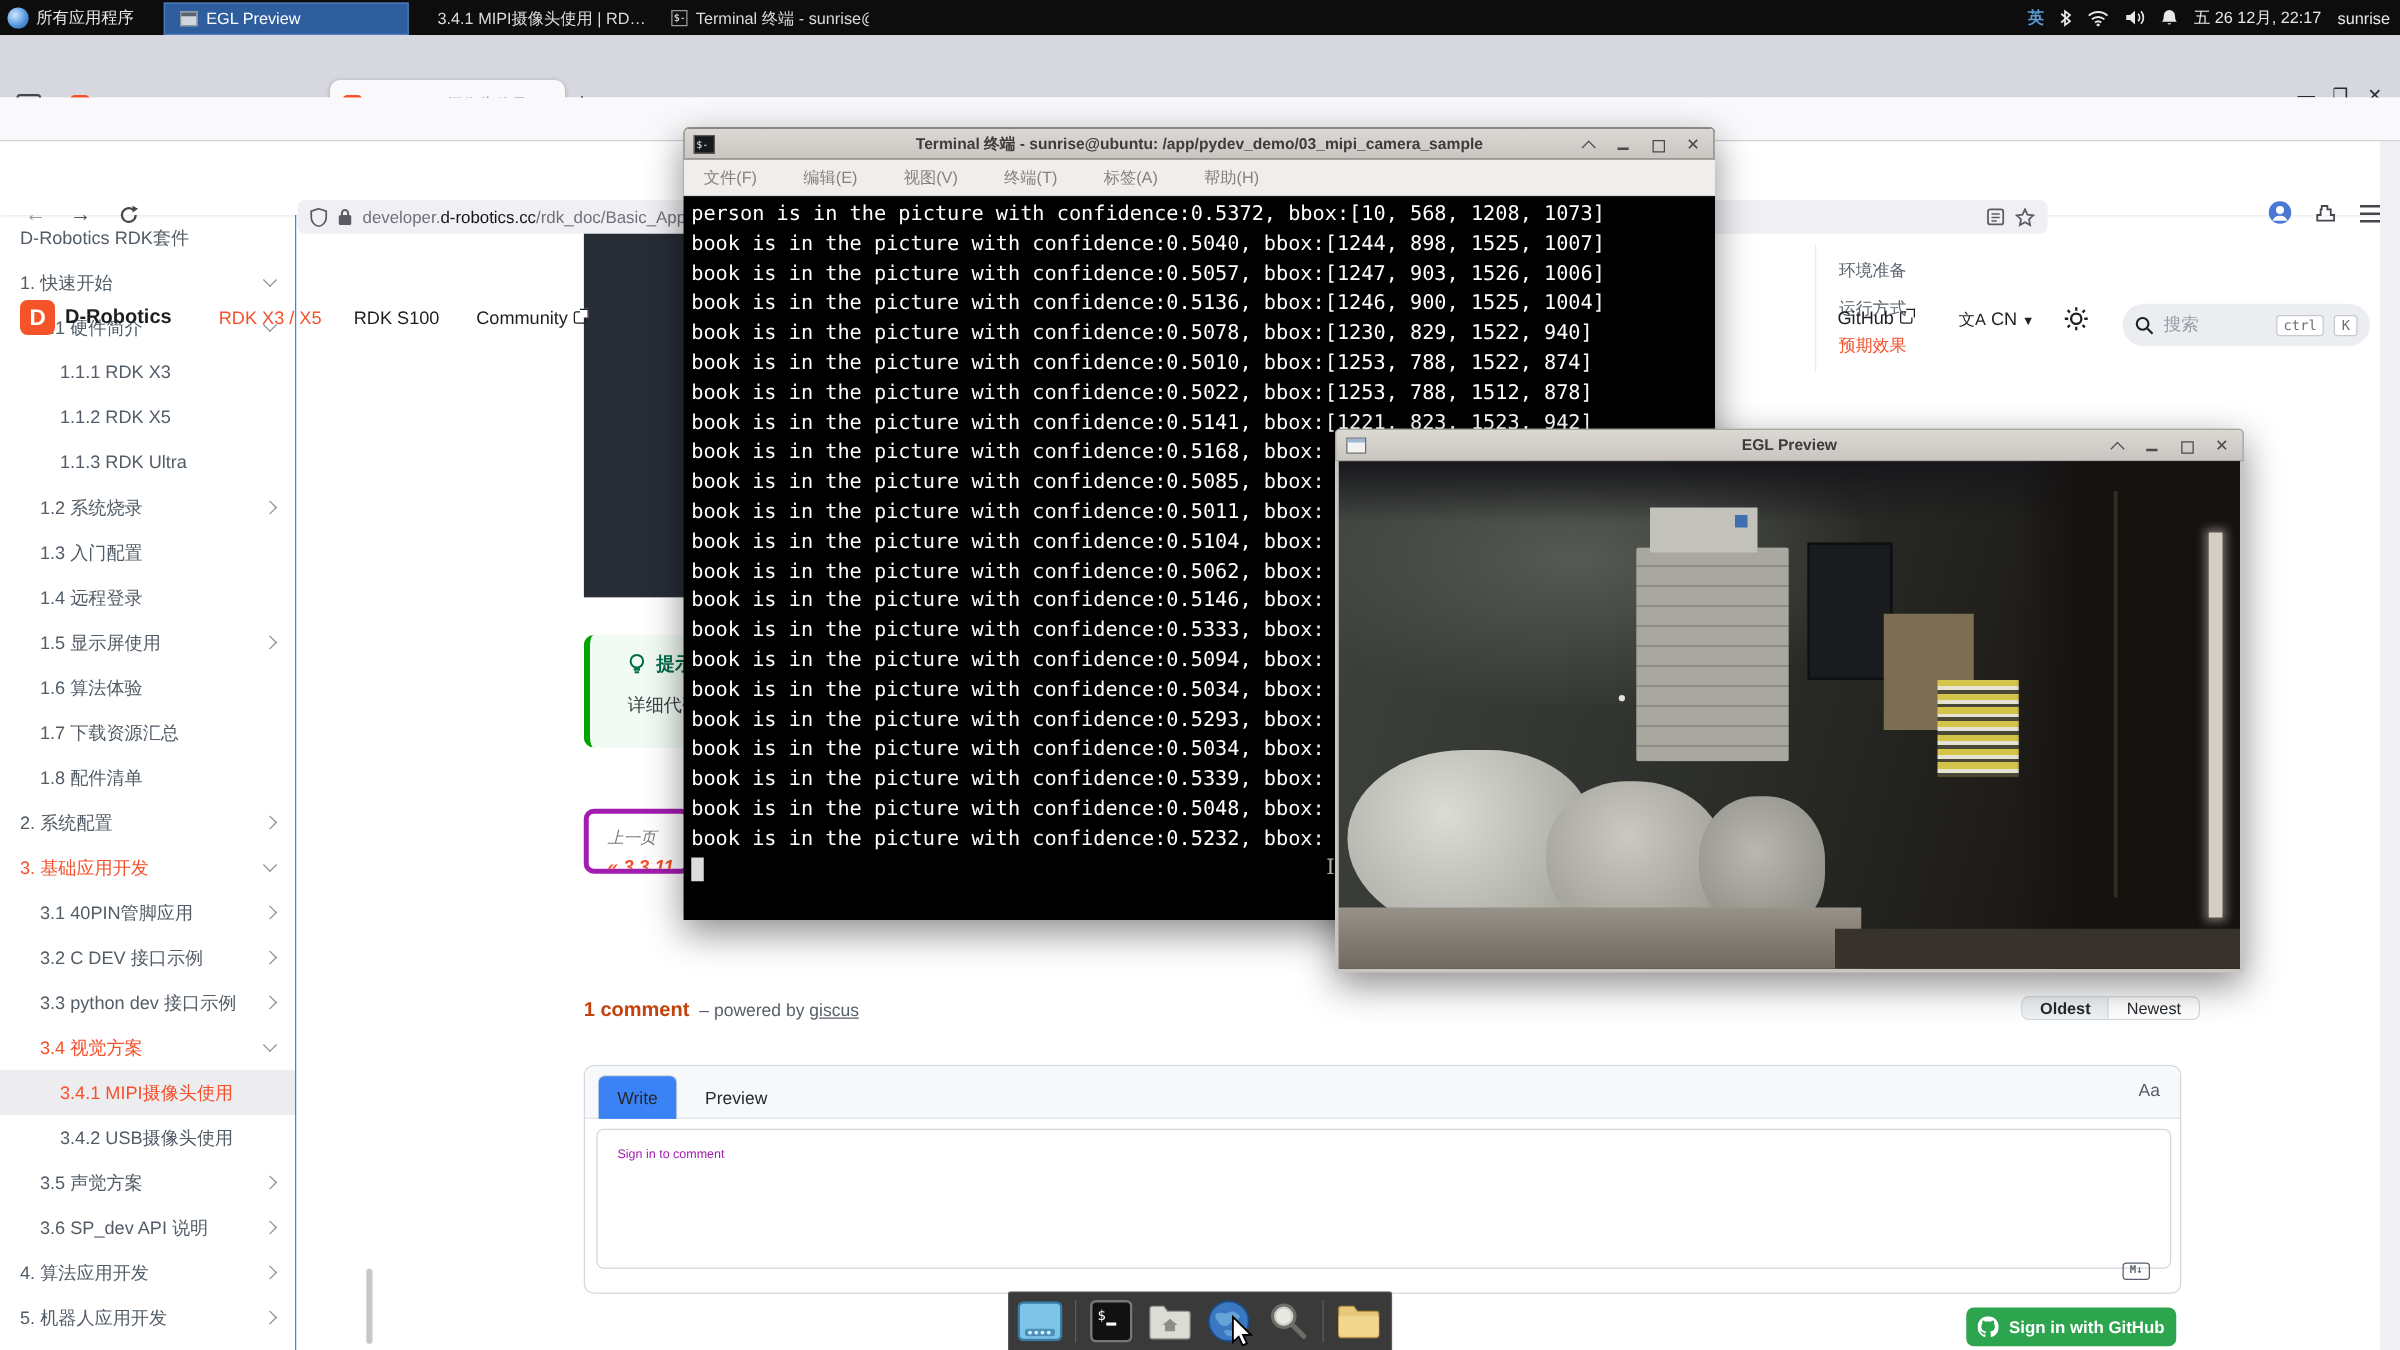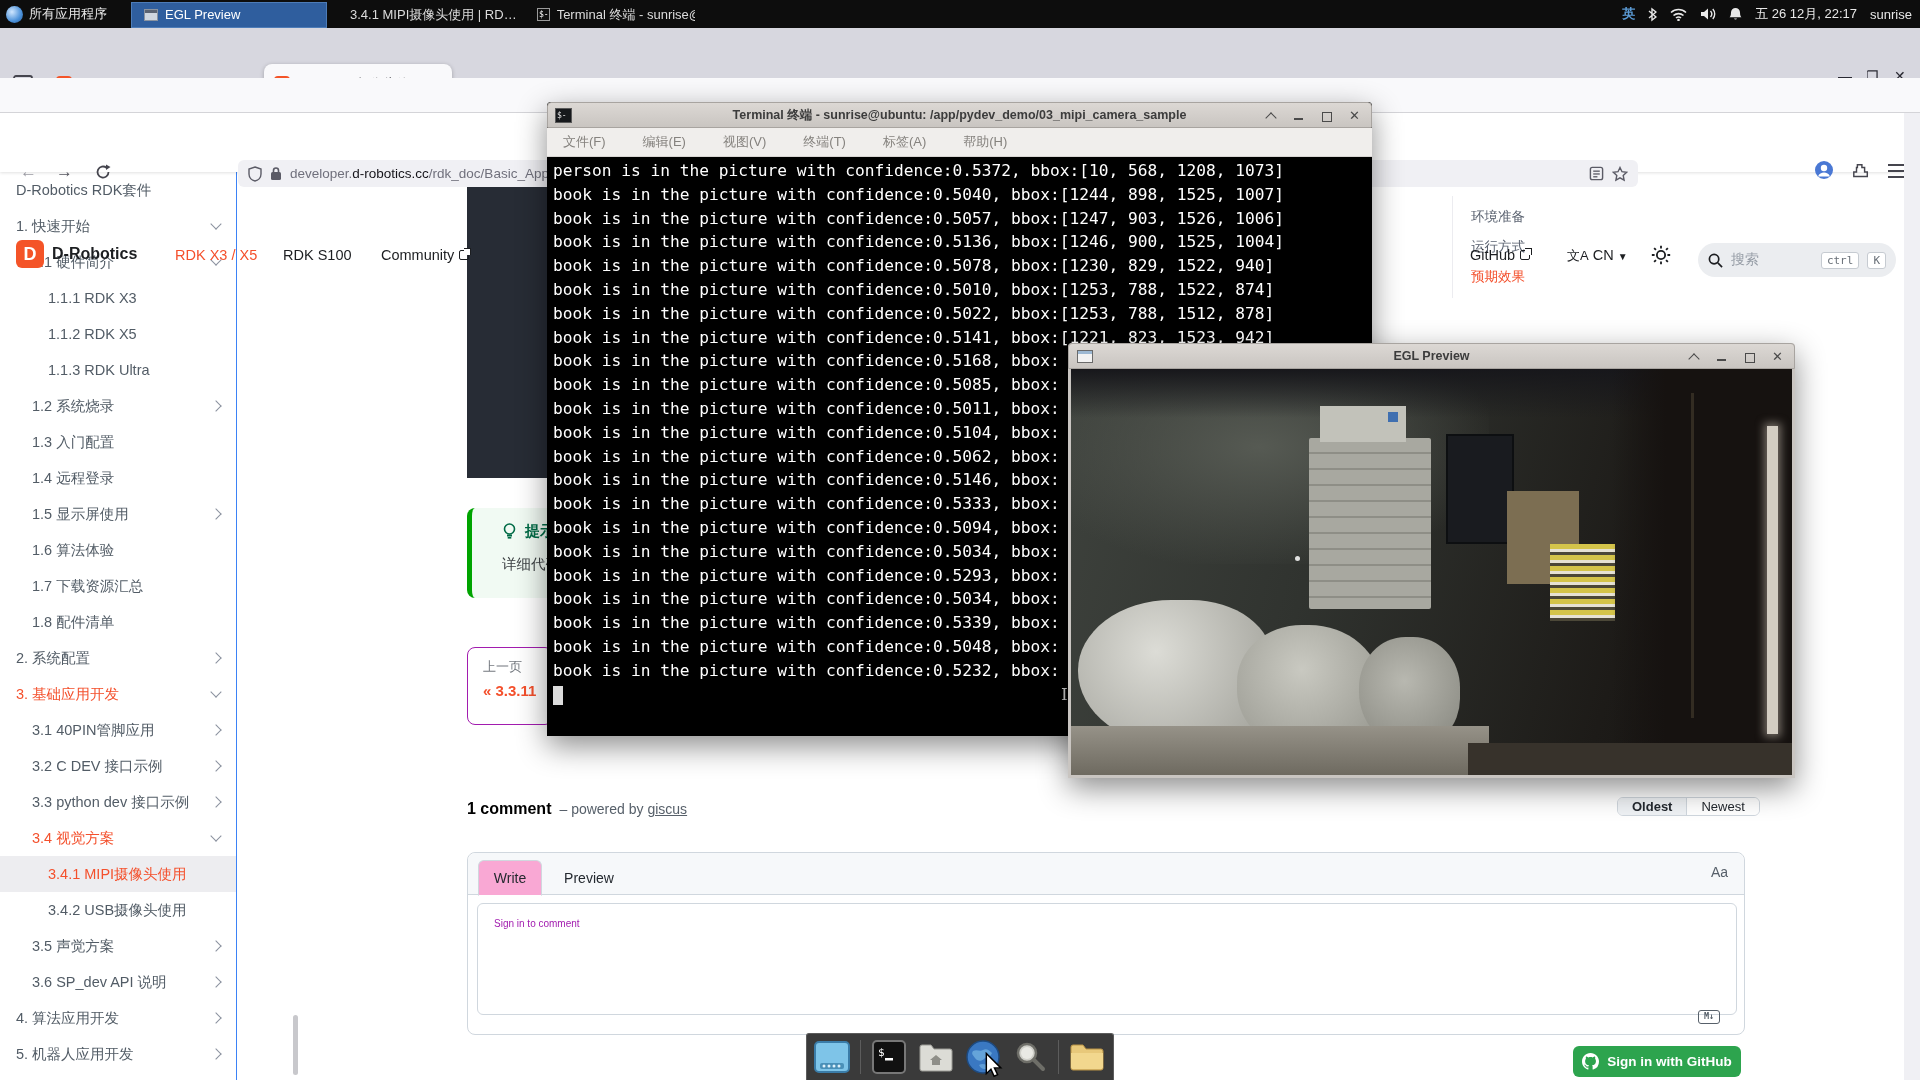--- a/index.html
+++ b/index.html
@@ -88,39 +88,39 @@
 
   
   .art-img { left:467px; top:172px; width:560px; height:306px; background:#d5d2cd; overflow:hidden; z-index:1; }
   .art-img .frame { position:absolute; left:0; top:0; width:58%; height:100%; background:#272c35; }
   .art-img .floor { position:absolute; right:0; bottom:0; width:42%; height:100%;
     background:linear-gradient(160deg, #d5d2cd 52%, #b29772 54%); }
   .tipbox { left:467px; top:508px; width:560px; height:90px; background:#f1faf3; border-left:5px solid #00a400;
     border-radius:8px; z-index:1; padding:14px 0 0 30px; }
   .tip-title { display:flex; gap:8px; align-items:center; color:#006b46; font-weight:bold; font-size:15px; }
   .tip-body { margin-top:14px; color:#3c4043; font-size:14.5px; }
-  .pagebox { left:467px; top:647px; width:86px; height:78px; border:1px solid #a21caf; border-radius:8px;
-    z-index:1; padding:10px 0 0 15px; overflow:hidden; }
+  .pagebox { left:467px; top:647px; width:86px; height:52px; border:4px solid #a21caf; border-radius:8px;
+    z-index:1; padding:10px 0 0 15px; overflow:hidden;font-style:italic; }
   .prev-label { color:#757a80; font-size:13px; }
   .prev-link { color:#f4502c; font-weight:bold; font-size:15px; margin-top:6px; white-space:nowrap; }
 
   
   .cmt-head { left:467px; top:800px; z-index:1; display:flex; align-items:baseline; gap:8px; }
-  .cmt-count { font-size:16px; font-weight:bold; color:#000000; }
+  .cmt-count { font-size:16px; font-weight:bold; color:#c2410c; }
   .cmt-powered { font-size:14px; color:#57606a; }
   .cmt-powered a { color:#57606a; text-decoration:underline; }
   .sortgrp { left:1617px; top:797px; height:19px; display:flex; border:1px solid #d0d7de; border-radius:6px;
     overflow:hidden; z-index:1; font-size:13px; color:#24292f; }
   .sortgrp .cell { padding:0 14px; display:flex; align-items:center; background:#fff; }
   .sortgrp .cell.sel { background:#eff2f5; font-weight:bold; border-right:1px solid #d0d7de; }
   .cmt-card { left:467px; top:852px; width:1278px; height:183px; border:1px solid #d0d7de; border-radius:8px;
     background:#fff; z-index:1; }
   .cmt-tabs { position:absolute; left:0; top:0; right:0; height:42px; background:#f6f8fa;
     border-bottom:1px solid #d0d7de; border-radius:8px 8px 0 0; }
-  .tab-write { position:absolute; left:10px; top:7px; width:64px; height:36px; background:#f9a8d4;
+  .tab-write { position:absolute; left:10px; top:7px; width:64px; height:36px; background:#3b82f6;
     border:1px solid #d0d7de; border-bottom-color:#fff; border-radius:6px 6px 0 0; font-size:14px;
     color:#24292f; display:flex; align-items:center; justify-content:center; }
   .tab-preview { position:absolute; left:86px; top:7px; width:70px; height:35px; font-size:14px;
     color:#24292f; display:flex; align-items:center; justify-content:center; }
   .fmt-aa { position:absolute; right:16px; top:11px; color:#57606a; font-size:14px; }
   .cmt-area { position:absolute; left:9px; top:50px; width:1260px; height:112px; border:1px solid #d0d7de;
     border-radius:6px; padding:14px 16px; font-size:10px; color:#a21caf; }
   .md-ic { position:absolute; right:24px; bottom:10px; width:22px; height:14px; border:1.5px solid #57606a;
     border-radius:3px; color:#57606a; font-size:8.5px; font-weight:bold; text-align:center; line-height:11px;
     font-family:"DejaVu Sans Mono",monospace; }

